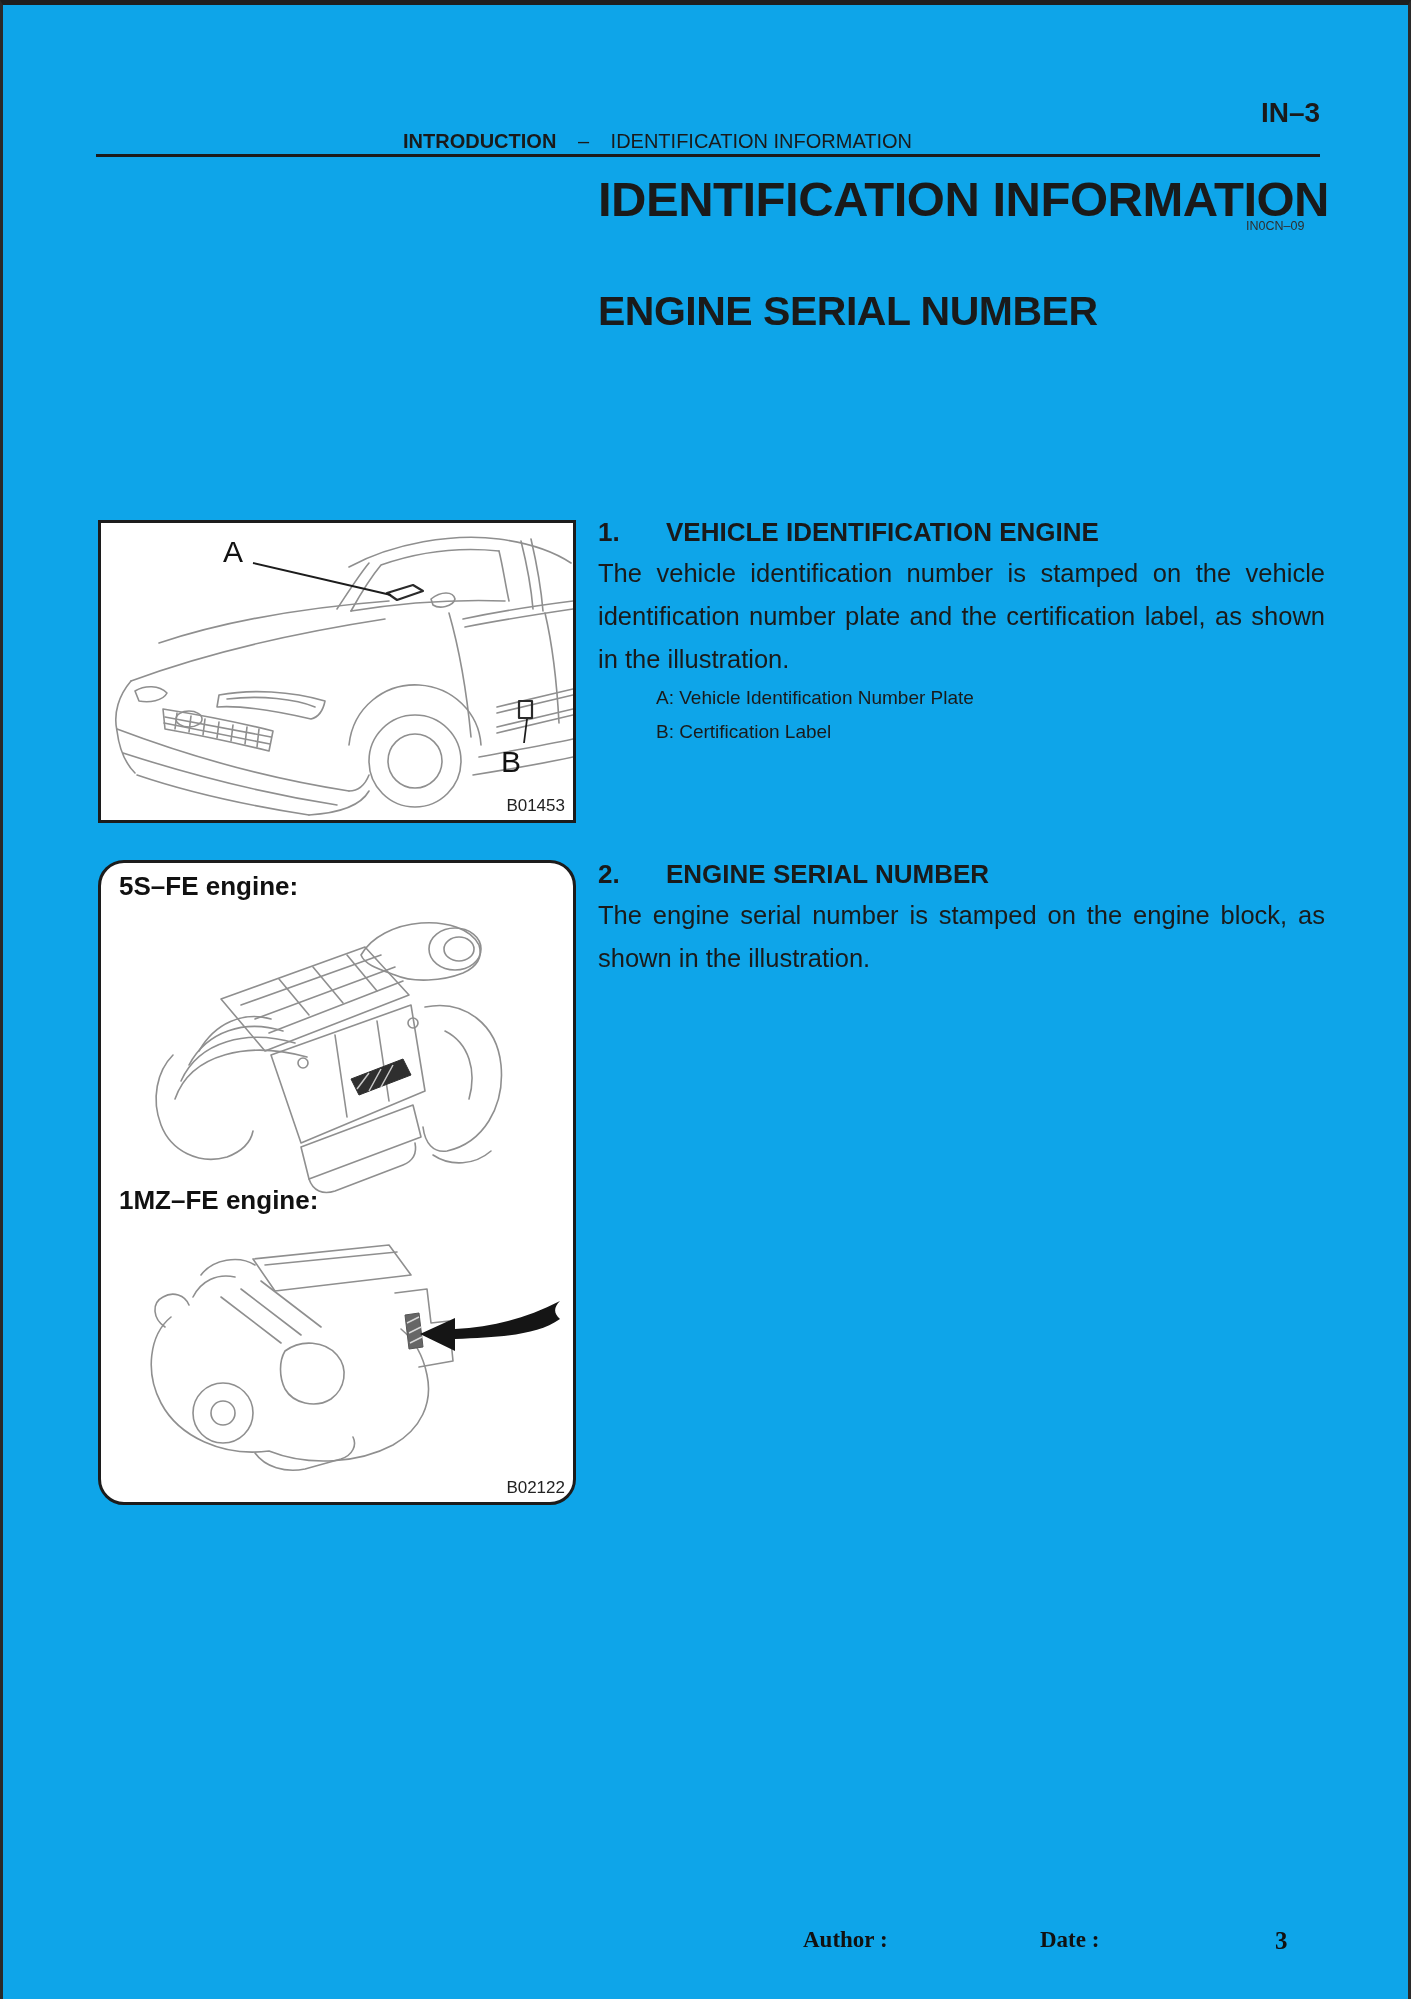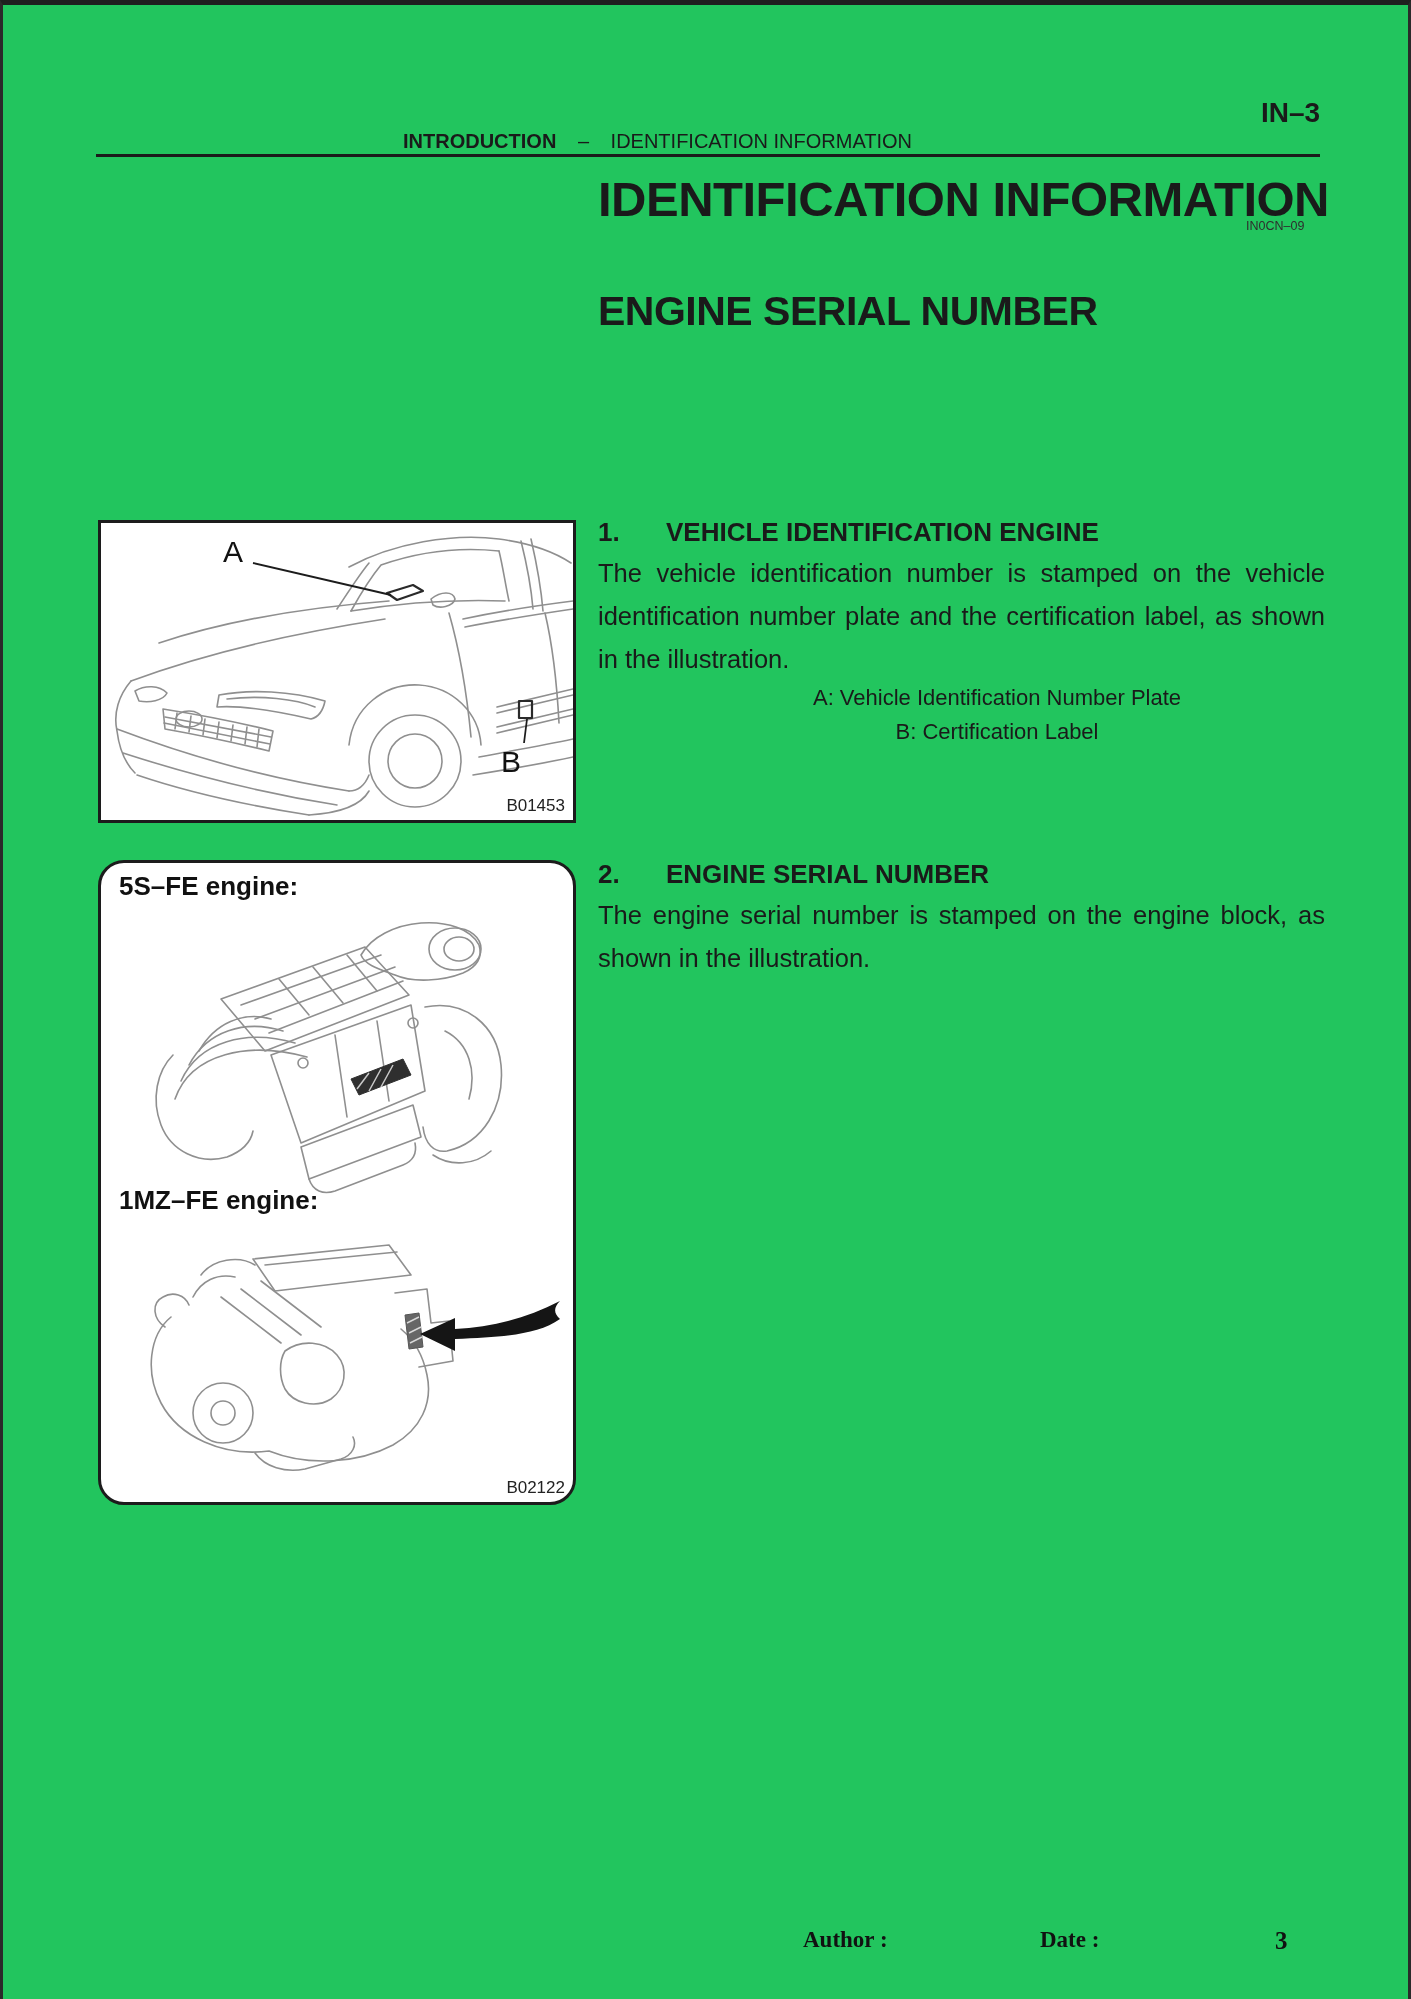--- a/index.html
+++ b/index.html
@@ -1,19 +1,19 @@
 <!DOCTYPE html>
 <html><head>
 <meta charset="utf-8">
 <style>
   html,body{margin:0;padding:0;background:#e8e8e8;}
   .page{
     position:relative;
     width:1411px;height:1999px;
-    background:#22c55e;
+    background:#0ea5e9;
     font-family:"Liberation Sans","DejaVu Sans",sans-serif;
     color:#1a1a1a;
     overflow:hidden;
     border-top:5px solid #1f1f1f;
     border-left:3px solid #2a2a2a;
     border-right:3px solid #2a2a2a;
     box-sizing:border-box;
   }
   .abs{position:absolute;}
 
@@ -56,21 +56,21 @@
   }
 
   .section{left:595px;width:740px;}
   .sec1{top:510px;}
   .sec2{top:852px;}
   .section-heading{display:flex;font-size:26px;font-weight:bold;line-height:34px;}
   .section-number{width:68px;flex:0 0 68px;}
   .section-body{
     font-size:25.5px;line-height:43px;text-align:justify;margin-top:3px;width:727px;
   }
-  .section-items{margin:0 0 0 58px;font-size:22px;line-height:34px;text-align:center;}
+  .section-items{margin:0 0 0 58px;font-size:19px;line-height:34px;}
 
   .footer-label{
     font-family:"Liberation Serif","DejaVu Serif",serif;
     font-weight:bold;font-size:23px;color:#111;top:1922px;
   }
   .f-author{left:800px;}
   .f-date{left:1037px;}
   .f-page{left:1272px;font-size:25px;}
 
   svg{display:block;}

